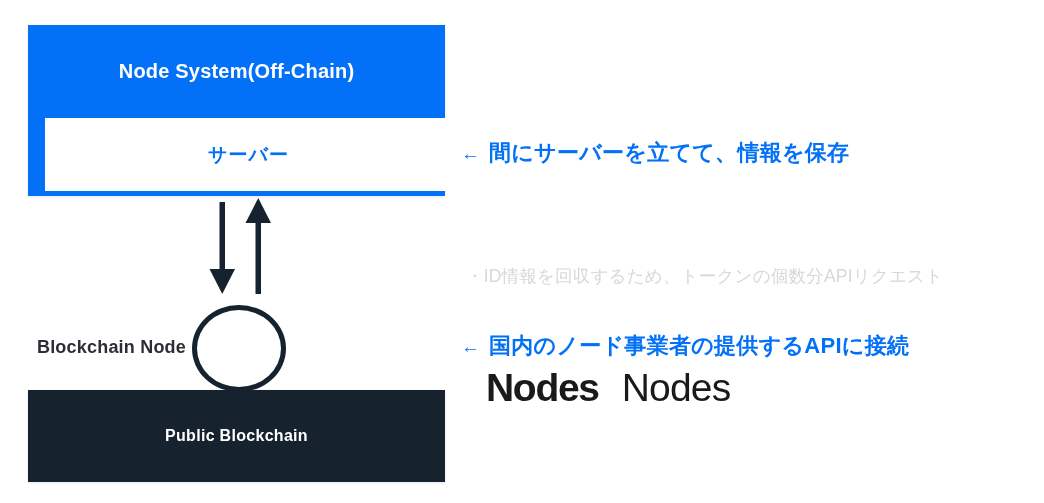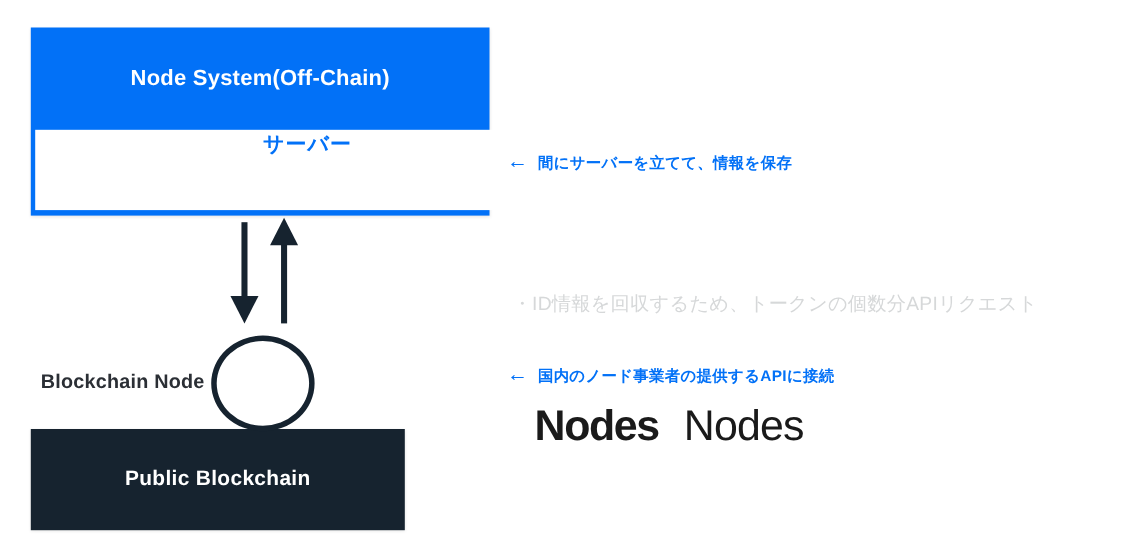--- a/index.html
+++ b/index.html
@@ -40,33 +40,32 @@
     display: flex;
     align-items: center;
     justify-content: center;
     color: #ffffff;
     font-size: 20px;
     font-weight: bold;
     letter-spacing: 0.2px;
   }
   .server-box {
     position: absolute;
-    left: 4px;
+    left: 17px;
     top: 93px;
     width: 407px;
     height: 73px;
     background: #ffffff;
     display: flex;
-    align-items: flex-start;
+    align-items: center;
     justify-content: center;
     color: var(--blue, #0271f7);
     font-size: 19px;
     font-weight: bold;
     letter-spacing: 1px;
-    padding-left: 44px;
   }
 
   .arrows {
     position: absolute;
     left: 195px;
     top: 196px;
     width: 90px;
     height: 110px;
   }
 
@@ -93,28 +92,28 @@
     font-size: 18px;
     font-weight: bold;
     letter-spacing: 0.2px;
     z-index: 4;
   }
 
   .pubchain-box {
     position: absolute;
     left: 28px;
     top: 390px;
-    width: 340px;
+    width: 417px;
     height: 92px;
     background: var(--navy, #16232f);
     display: flex;
     align-items: center;
     justify-content: center;
     color: #ffffff;
-    font-size: 19px;
+    font-size: 16px;
     font-weight: bold;
     letter-spacing: 0.3px;
     z-index: 2;
     box-shadow: 0 1px 3px rgba(0,0,0,0.10);
   }
 
   
 
   .anno {
     position: absolute;
@@ -123,21 +122,21 @@
     white-space: nowrap;
   }
   .anno-arrow {
     color: var(--blue, #0271f7);
     font-size: 19px;
     margin-right: 9px;
     line-height: 1;
   }
   .anno-text {
     color: var(--blue, #0271f7);
-    font-size: 14px;
+    font-size: 22px;
     font-weight: bold;
     letter-spacing: 0.3px;
   }
   .anno-1 { left: 461px; top: 138px; }
   .anno-2 { left: 461px; top: 331px; }
 
   .bullet {
     position: absolute;
     color: var(--bullet, #d6d8d9);
     font-size: 17.5px;

